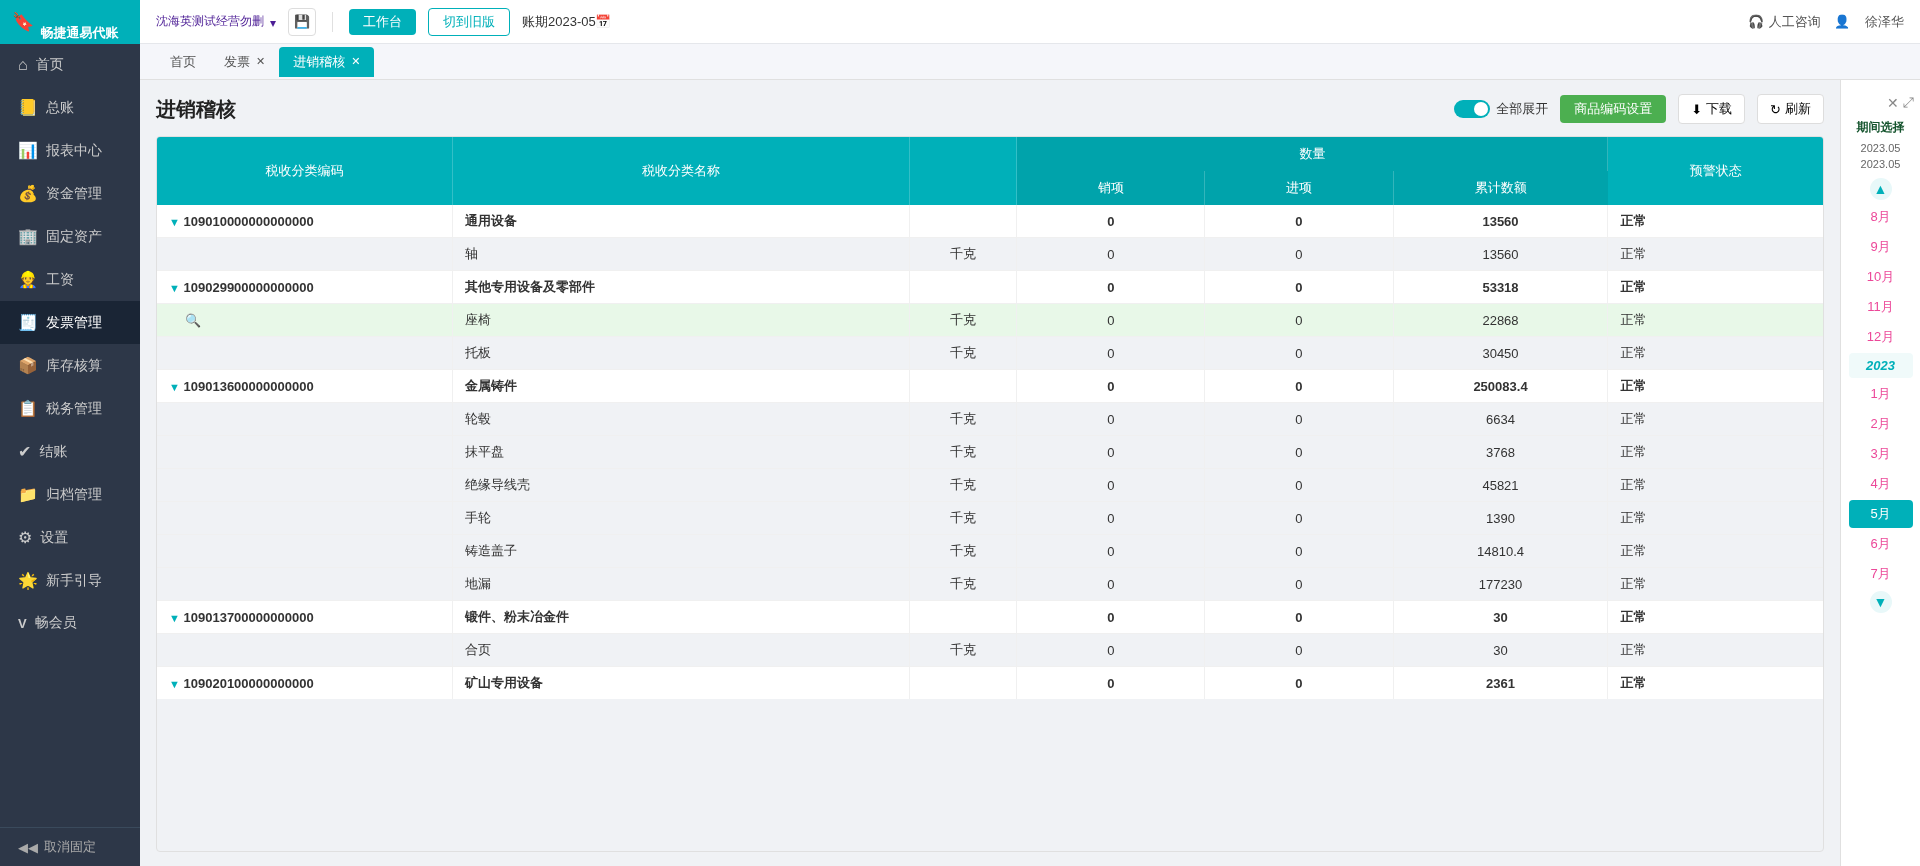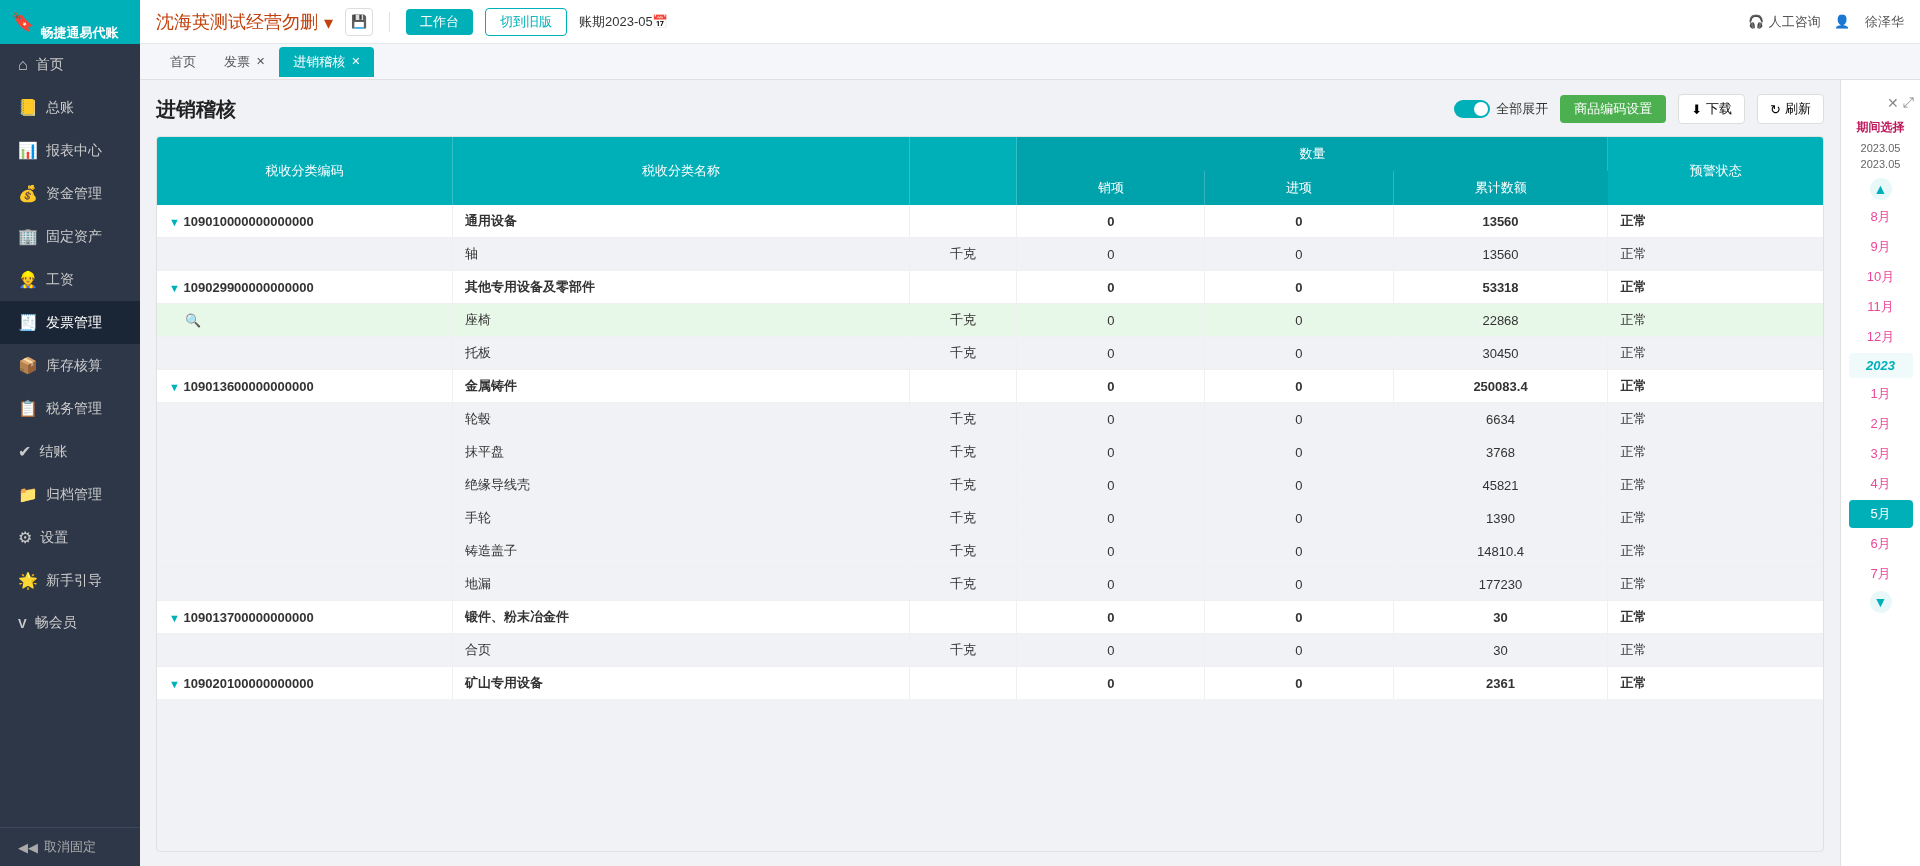--- a/index.html
+++ b/index.html
@@ -70,22 +70,22 @@
       align-items: center;
       padding: 0 16px;
       gap: 12px;
       border-bottom: 1px solid #e5e7eb;
       flex-shrink: 0;
     }
     .topbar-company {
       display: flex;
       align-items: flex-end;
       gap: 6px;
-      font-size: 18px;
-      color: #c2410c;
+      font-size: 12px;
+      color: #4c1d95;
       cursor: pointer;
     }
     .topbar-divider { width: 1px; height: 20px; background: #e0e0e0; margin: 0 4px; }
     .topbar-btn {
       padding: 4px 14px;
       border-radius: 4px;
       border: none;
       cursor: pointer;
       font-size: 13px;
     }
@@ -260,21 +260,21 @@
       width: 100%;
       display: flex;
       align-items: center;
       justify-content: flex-end;
       padding: 4px 6px;
       gap: 4px;
     }
     .panel-icon-btn { background: none; border: none; cursor: pointer; color: #888; font-size: 14px; }
     .period-label {
       font-size: 12px;
-      color: #be185d;
+      color: #14532d;
       text-align: center;
       padding: 4px 0;
       font-weight: bold;
     }
     .period-nav-btn {
       background: #e8f8f9;
       border: none;
       border-radius: 50%;
       width: 22px;
       height: 22px;

